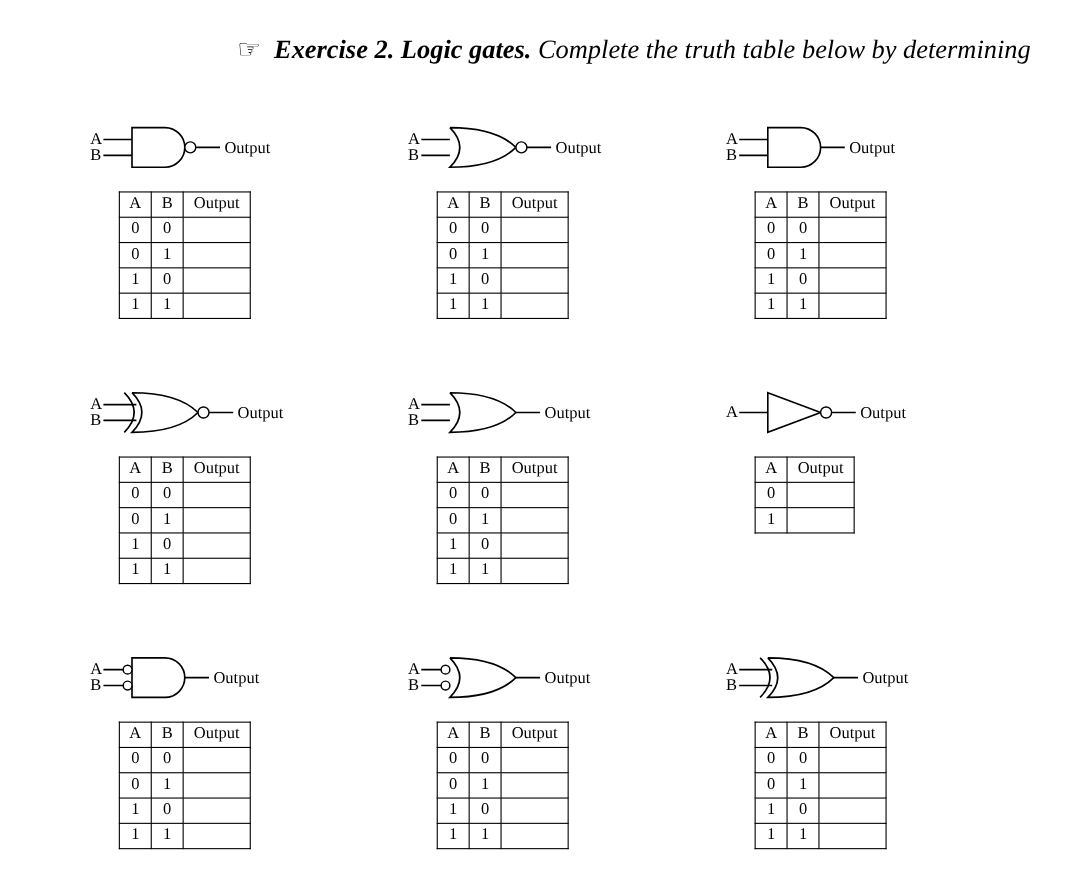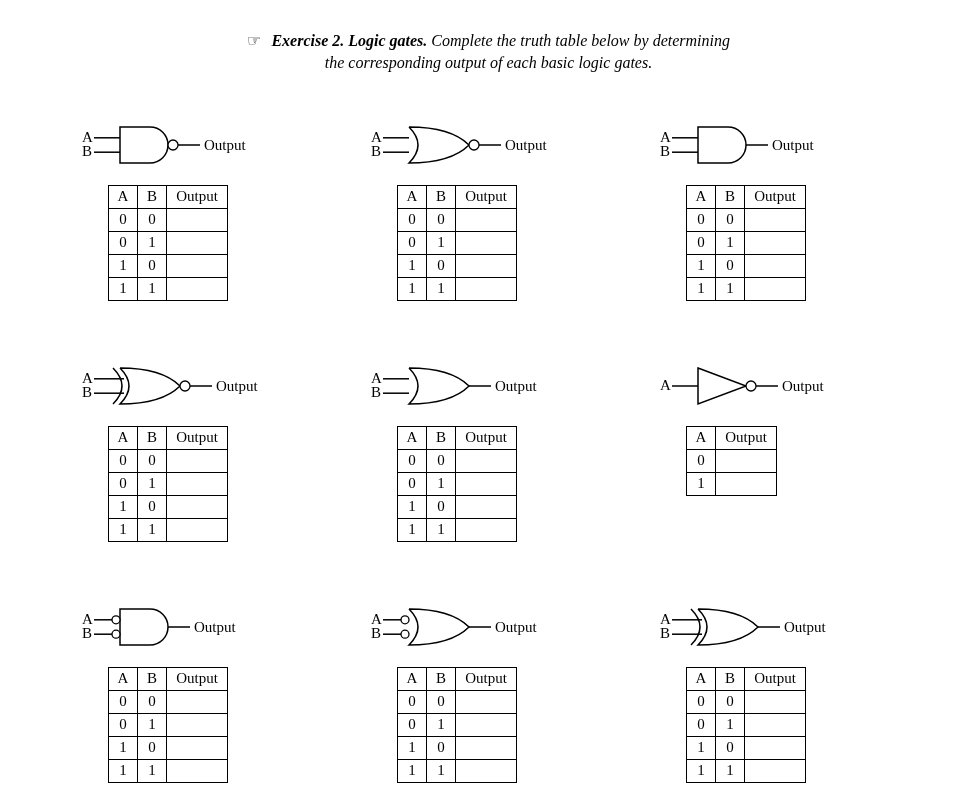--- a/index.html
+++ b/index.html
@@ -4,22 +4,22 @@
 <style>
   body {
     font-family: Georgia, 'Times New Roman', serif;
     margin: 0;
     padding: 30px 40px;
     width: 977px;
     box-sizing: border-box;
     color: #000;
   }
   .header {
-    text-align: center;
-    font-size: 16px;
+    text-align: right;
+    font-size: 24px;
     font-style: italic;
     margin-bottom: 40px;
     line-height: 1.4;
   }
   .header .hand-icon {
     display: inline-block;
     font-style: normal;
     margin-right: 6px;
   }
   .header .bold {
@@ -67,21 +67,20 @@
     font-size: 15px;
   }
 </style>
 </head>
 <body>
 
 <div class="header">
   <span class="hand-icon">☞</span>
   <span class="bold">Exercise 2. Logic gates.</span>
   <span>Complete the truth table below by determining</span><br>
-  <span>the corresponding output of each basic logic gates.</span>
 </div>
 
 <div class="grid" id="gates-grid">
     <div class="gate-block">
       <svg class="gate-svg" width="210" height="60" viewBox="0 0 210 60">
         <text x="2" y="26.799999999999997">A</text>
         <text x="2" y="41.2">B</text>
         <line x1="14" y1="22.799999999999997" x2="40" y2="22.799999999999997" stroke="#000" stroke-width="1.5"></line>
         <line x1="14" y1="37.2" x2="40" y2="37.2" stroke="#000" stroke-width="1.5"></line>
         <path d="M 40 12 L 70 12 A 18 18 0 0 1 70 48 L 40 48 Z" fill="none" stroke="#000" stroke-width="1.5"></path>

